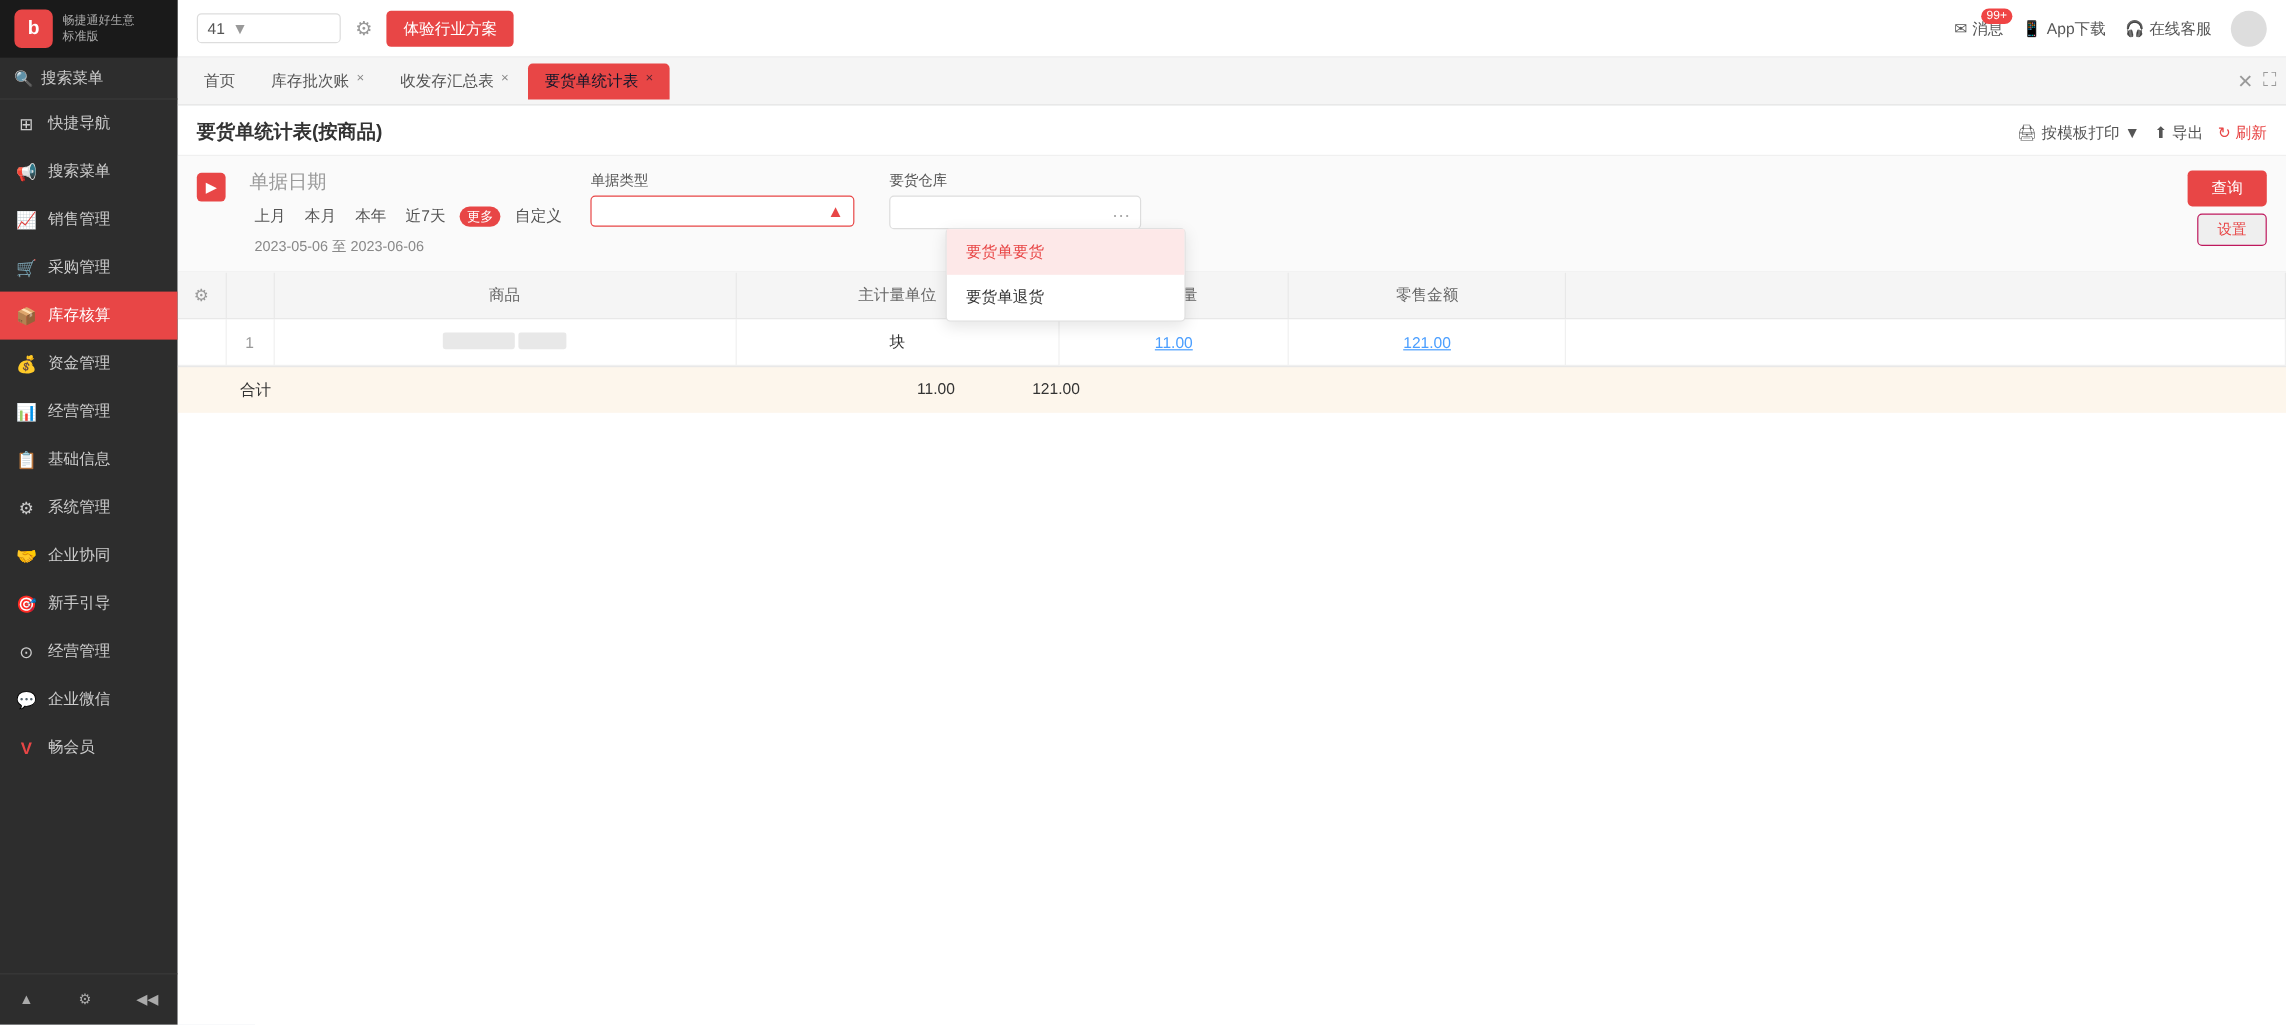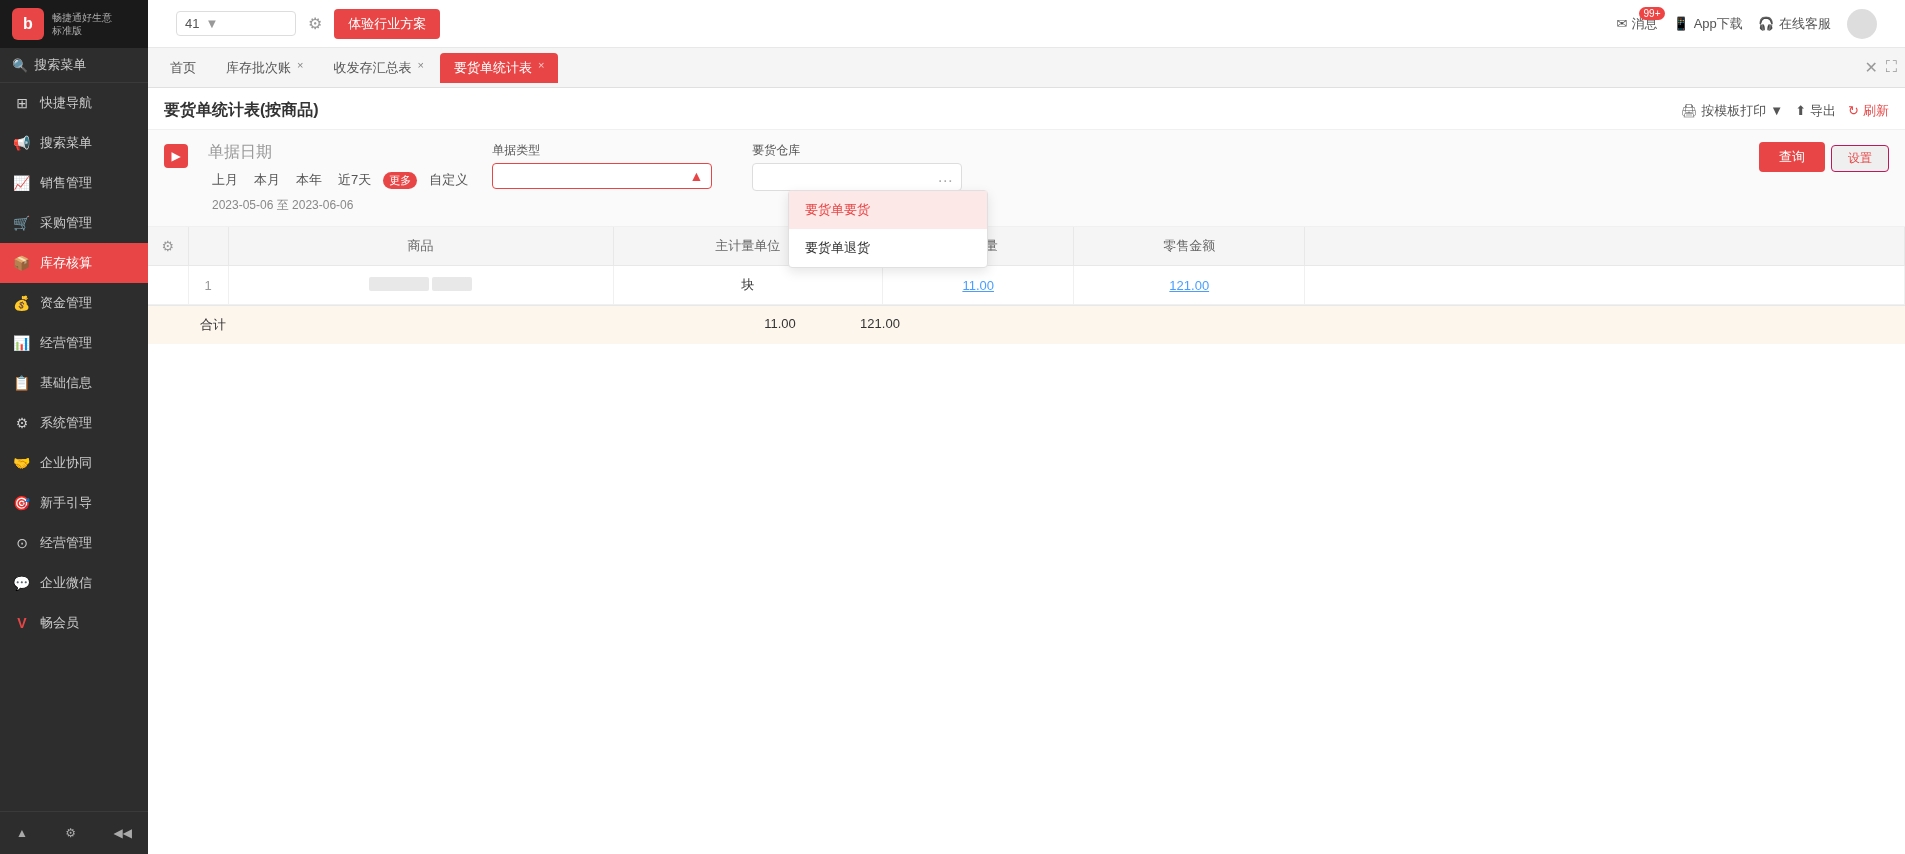--- a/index.html
+++ b/index.html
@@ -98,21 +98,21 @@
       height: 854px;
       overflow: hidden;
     }
 
     
     .topbar {
       height: 48px;
       background: #fff;
       display: flex;
       align-items: center;
-      padding: 0 28px;
+      padding: 0 16px;
       border-bottom: 1px solid #e8e8e8;
       justify-content: space-between;
     }
     .topbar-left {
       display: flex;
       align-items: center;
       gap: 8px;
     }
     .store-selector {
       display: flex;
@@ -183,21 +183,21 @@
       font-size: 13px;
       cursor: pointer;
       border-radius: 4px 4px 0 0;
       color: #555;
       position: relative;
       gap: 6px;
       white-space: nowrap;
     }
     .tab.active {
       background: #e84646;
-      color: #ffffff;
+      color: #0f172a;
     }
     .tab .close-btn {
       font-size: 11px;
       cursor: pointer;
       opacity: 0.7;
     }
     .tabbar-actions {
       margin-left: auto;
       display: flex;
       gap: 8px;
@@ -318,21 +318,21 @@
     }
     .filter-arrow {
       color: #e84646;
       cursor: pointer;
       font-size: 14px;
     }
 
     .filter-right {
       margin-left: auto;
       display: flex;
-      flex-direction: row;
+      flex-direction: column;
       align-items: flex-end;
       gap: 6px;
     }
     .query-btn {
       background: #e84646;
       color: white;
       border: none;
       border-radius: 4px;
       padding: 6px 20px;
       font-size: 13px;
@@ -601,21 +601,21 @@
       </div>
 
       <div class="filter-input-group">
         <div class="filter-input-label">单据类型</div>
         <div class="filter-input-box">
           <input type="text" value="" style="">
           <span class="filter-arrow">▲</span>
         </div>
       </div>
 
-      <div class="filter-input-group" style="margin-left:20px;">
+      <div class="filter-input-group" style="margin-left:9px;">
         <div class="filter-input-label">要货仓库</div>
         <div class="warehouse-input">
           <input type="text" value="" style="">
           <span class="more-dots">…</span>
         </div>
       </div>
 
       <div class="filter-right">
         <button class="query-btn">查询</button>
         <button class="settings-link">设置</button>

